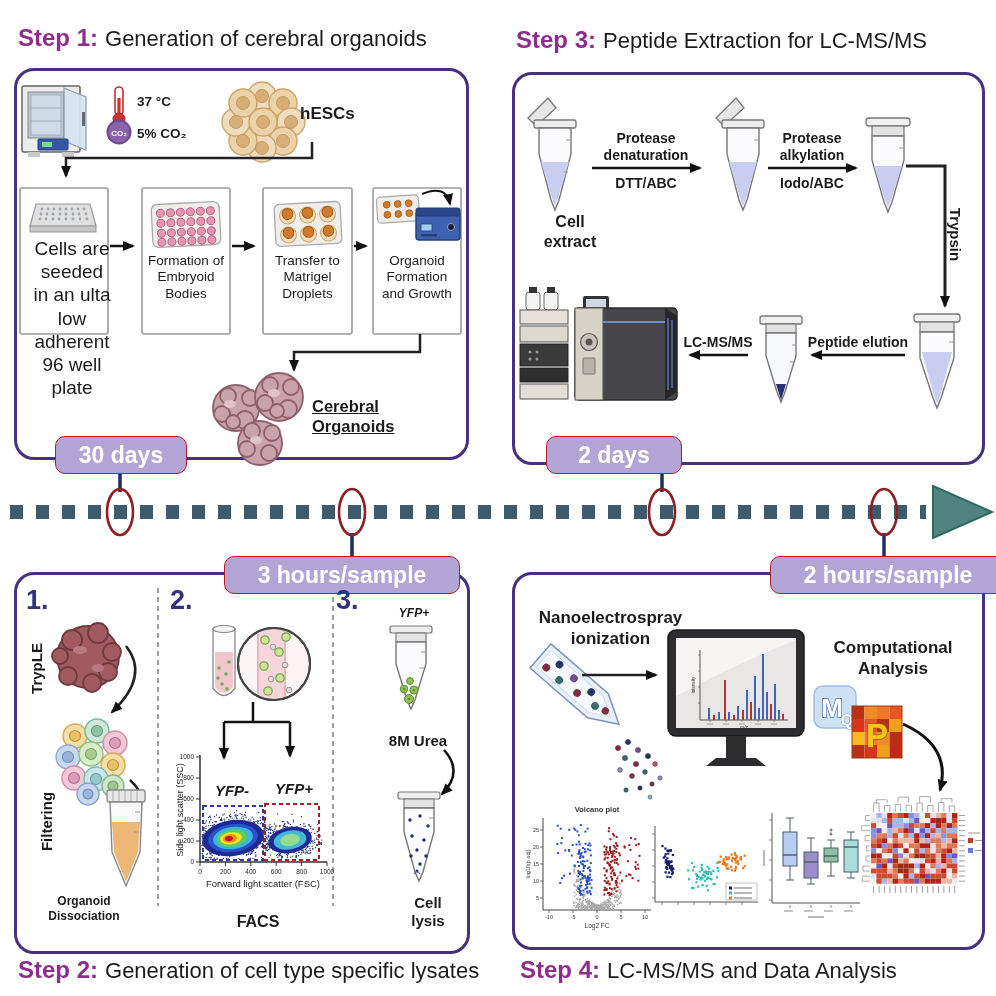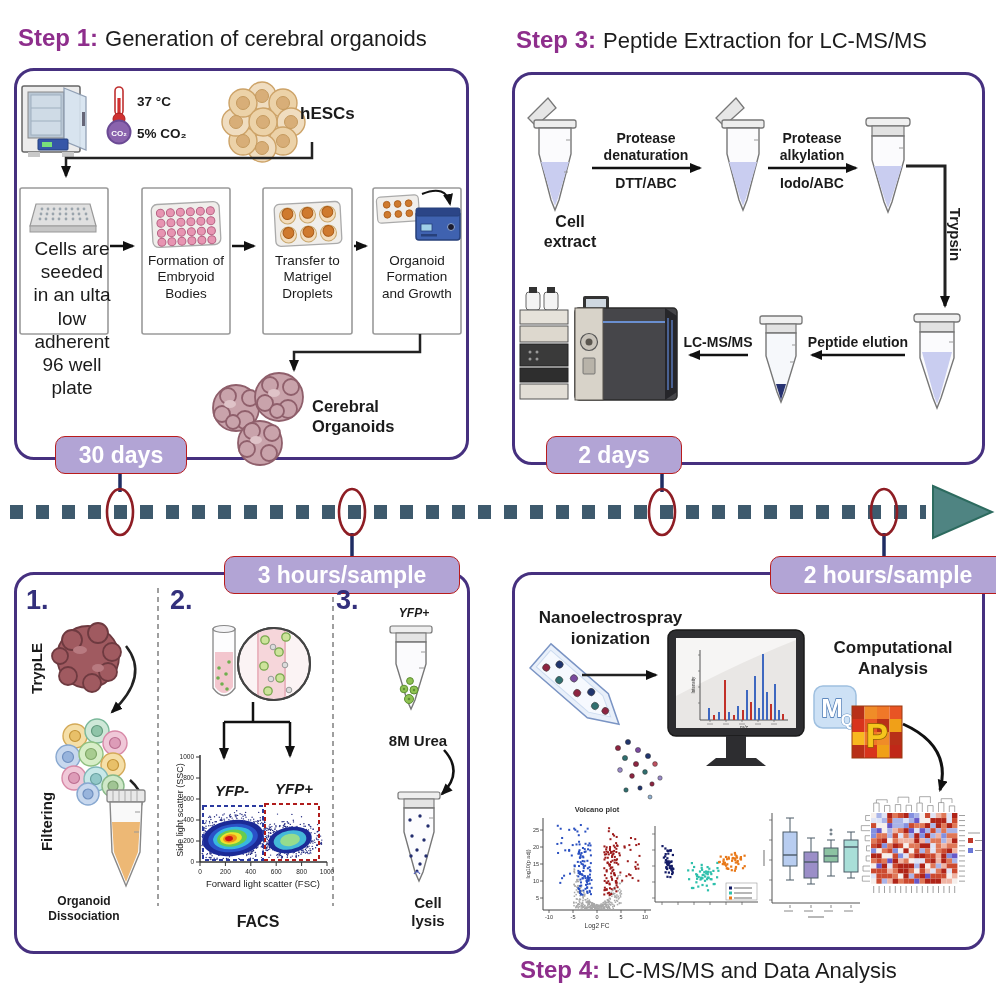--- a/index.html
+++ b/index.html
@@ -2165,32 +2165,35 @@
   <div class="badge" style="left:538px;top:436px;width:134px;height:36px;margin-left:8px;">2 days</div>
   <div class="badge" style="left:224px;top:556px;width:234px;height:36px;">3 hours/sample</div>
   <div class="badge" style="left:744px;top:556px;width:234px;height:36px;margin-left:26px;">2 hours/sample</div>
 
   <div class="hdr" style="left:18px;top:24px;">
     <span class="steplab">Step 1:</span><span class="steptitle">Generation of cerebral organoids</span>
   </div>
   <div class="hdr" style="left:516px;top:26px;">
     <span class="steplab">Step 3:</span><span class="steptitle">Peptide Extraction for LC-MS/MS</span>
   </div>
+  <div class="hdr" style="left:18px;top:956px;">
+    <span class="steplab">Step 2:</span><span class="steptitle">Generation of cell type specific lysates</span>
+  </div>
   <div class="hdr" style="left:520px;top:956px;">
     <span class="steplab">Step 4:</span><span class="steptitle">LC-MS/MS and Data Analysis</span>
   </div>
 
   <div class="lbl" style="left:137px;top:94px;font-size:13.5px;font-weight:600;">37 °C</div>
   <div class="lbl" style="left:137px;top:126px;font-size:13.5px;font-weight:600;">5% CO₂</div>
   <div class="lbl b" style="left:300px;top:104px;font-size:17px;">hESCs</div>
   <div class="lbl c" style="left:31px;top:237px;width:82px;font-size:19px;font-weight:400;">Cells are seeded in an ulta low adherent 96 well plate</div>
   <div class="lbl c" style="left:266px;top:253px;width:83px;font-size:13.5px;font-weight:500;">Transfer to Matrigel Droplets</div>
   <div class="lbl c" style="left:145px;top:253px;width:82px;font-size:13.5px;font-weight:500;">Formation of Embryoid Bodies</div>
   <div class="lbl c" style="left:376px;top:253px;width:82px;font-size:13.5px;font-weight:500;">Organoid Formation and Growth</div>
-  <div class="lbl b" style="left:312px;top:396px;width:110px;font-size:16.5px;">Cerebral Organoids</div>
+  <div class="lbl b" style="left:312px;top:396px;width:110px;font-size:16.5px;text-decoration:underline;">Cerebral Organoids</div>
 
   <div class="lbl c b" style="left:592px;top:130px;width:108px;font-size:14px;">Protease denaturation</div>
   <div class="lbl c b" style="left:592px;top:175px;width:108px;font-size:14px;">DTT/ABC</div>
   <div class="lbl c b" style="left:762px;top:130px;width:100px;font-size:14px;">Protease alkylation</div>
   <div class="lbl c b" style="left:762px;top:175px;width:100px;font-size:14px;">Iodo/ABC</div>
   <div class="lbl c b" style="left:530px;top:212px;width:80px;font-size:16px;">Cell extract</div>
   <div class="vtext b" style="left:915px;top:226px;width:80px;font-size:15px;transform:rotate(90deg);">Trypsin</div>
   <div class="lbl c b" style="left:800px;top:334px;width:116px;font-size:14px;">Peptide elution</div>
   <div class="lbl c b" style="left:668px;top:334px;width:100px;font-size:14px;">LC-MS/MS</div>
 

